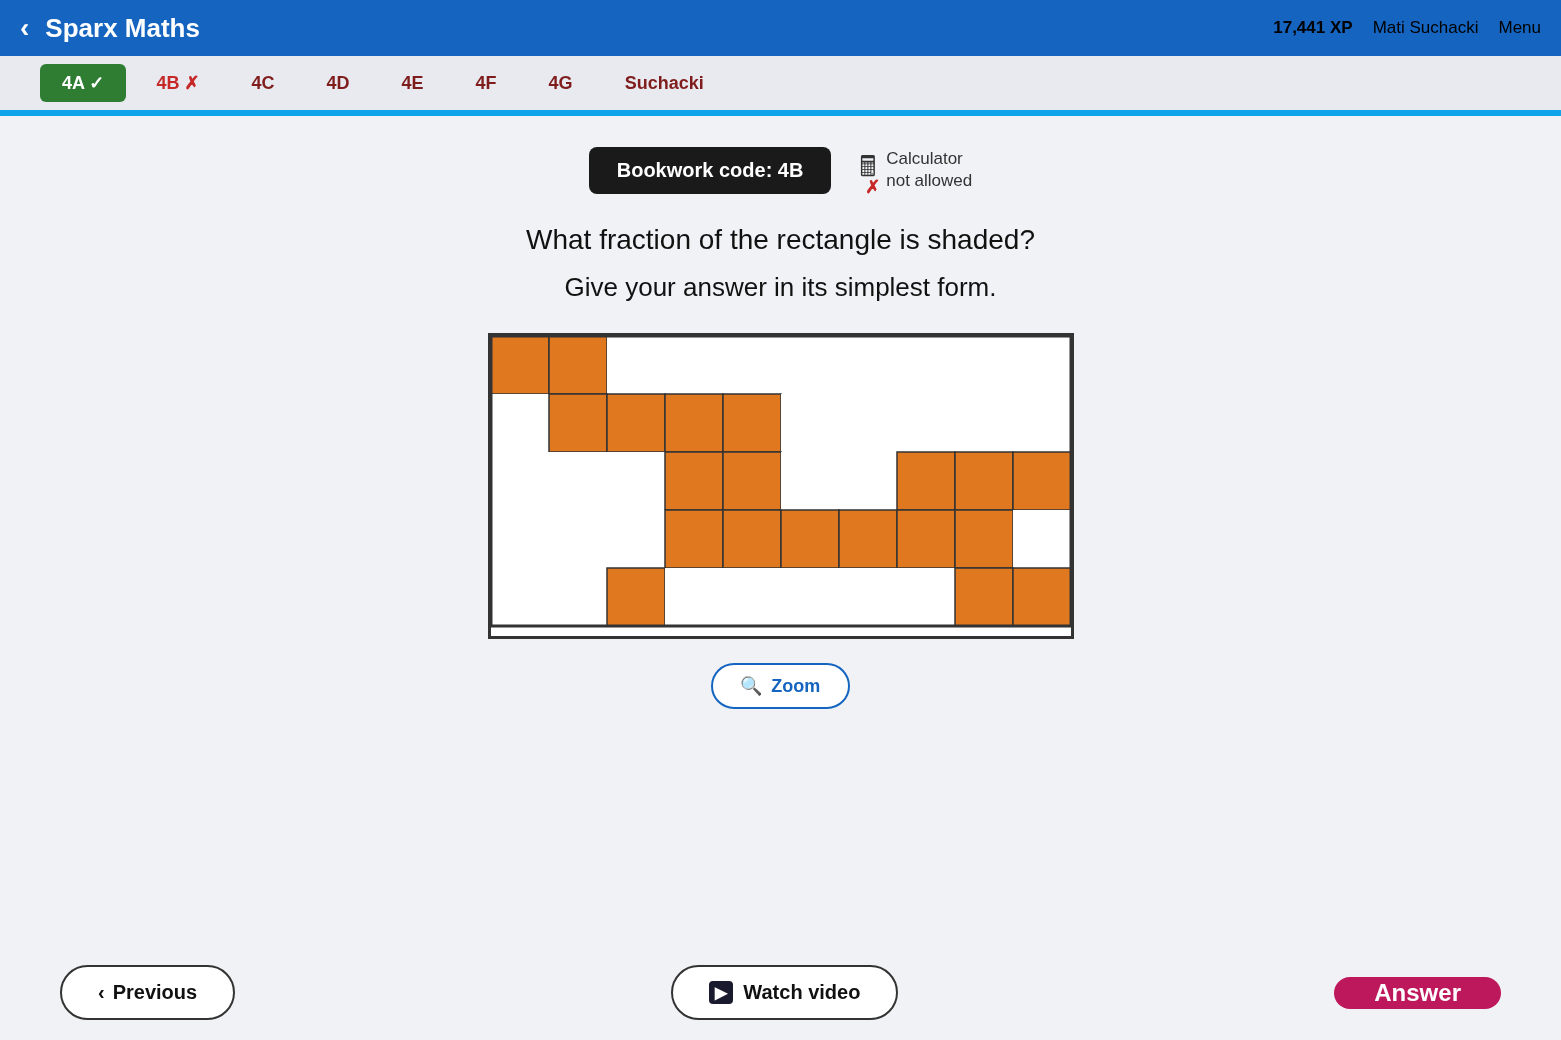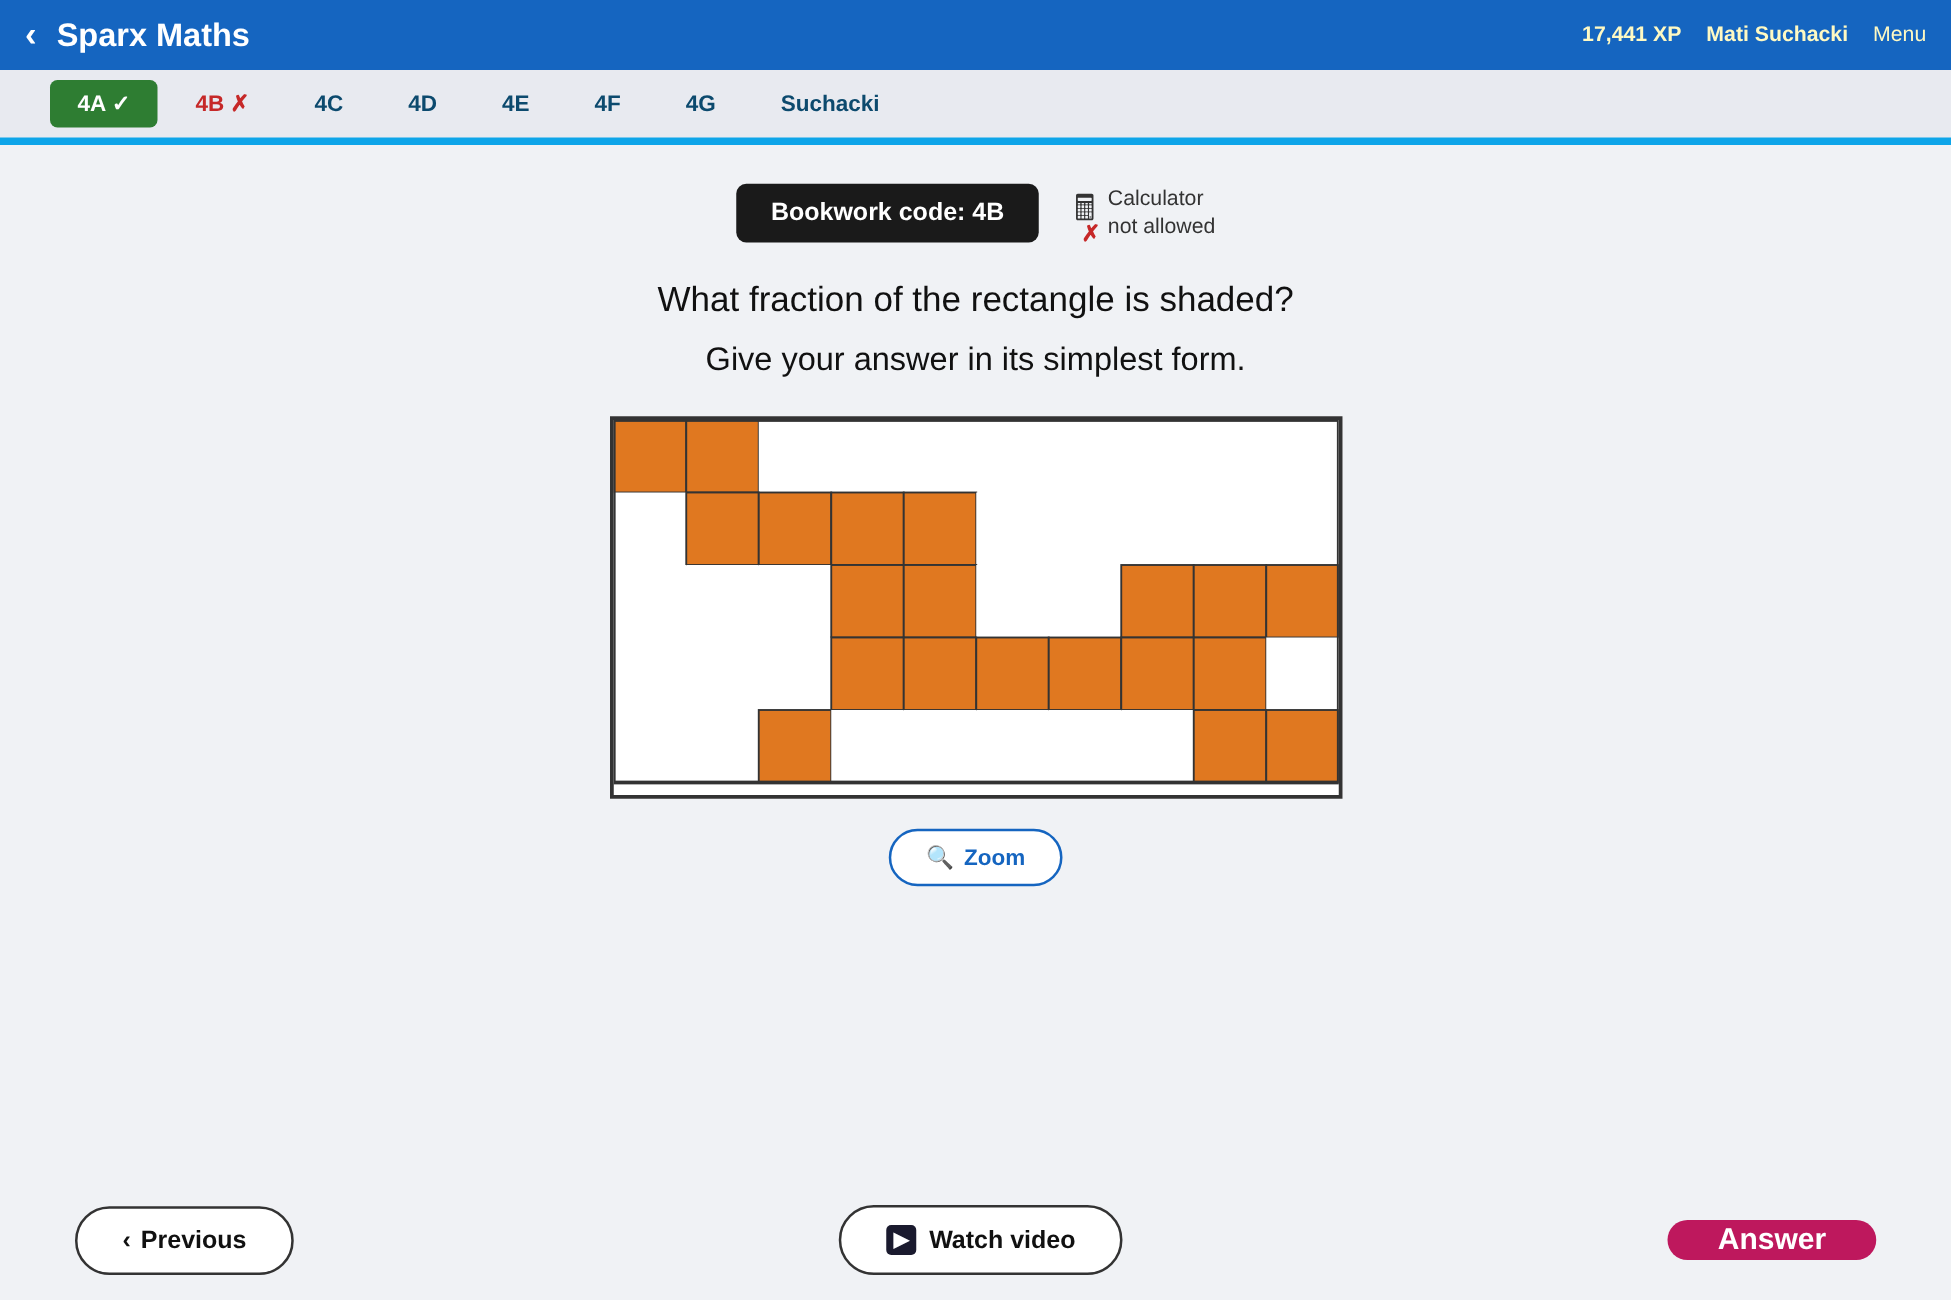--- a/index.html
+++ b/index.html
@@ -33,27 +33,27 @@
       font-size: 26px;
       font-weight: 700;
       color: white;
       flex: 1;
     }
     .header-right {
       display: flex;
       align-items: center;
       gap: 20px;
       font-size: 17px;
-      color: #fef9c3;
+      color: #000000;
     }
     .header-xp {
       font-weight: 600;
     }
     .header-user {
-      font-weight: 700;
+      font-weight: 400;
     }
     .header-menu {
       font-weight: 500;
     }
 
     
     .tabs-bar {
       background: #e8eaf0;
       height: 60px;
       display: flex;
@@ -61,21 +61,21 @@
       padding: 0 40px;
       gap: 8px;
       border-bottom: 6px solid #0ea5e9;
     }
     .tab {
       padding: 8px 22px;
       border-radius: 6px;
       font-size: 18px;
       font-weight: 600;
       cursor: pointer;
-      color: #0c4a6e;
+      color: #7f1d1d;
       border: none;
       background: transparent;
     }
     .tab.active-green {
       background: #2e7d32;
       color: white;
     }
     .tab.active-red {
       color: #c62828;
       font-weight: 700;

